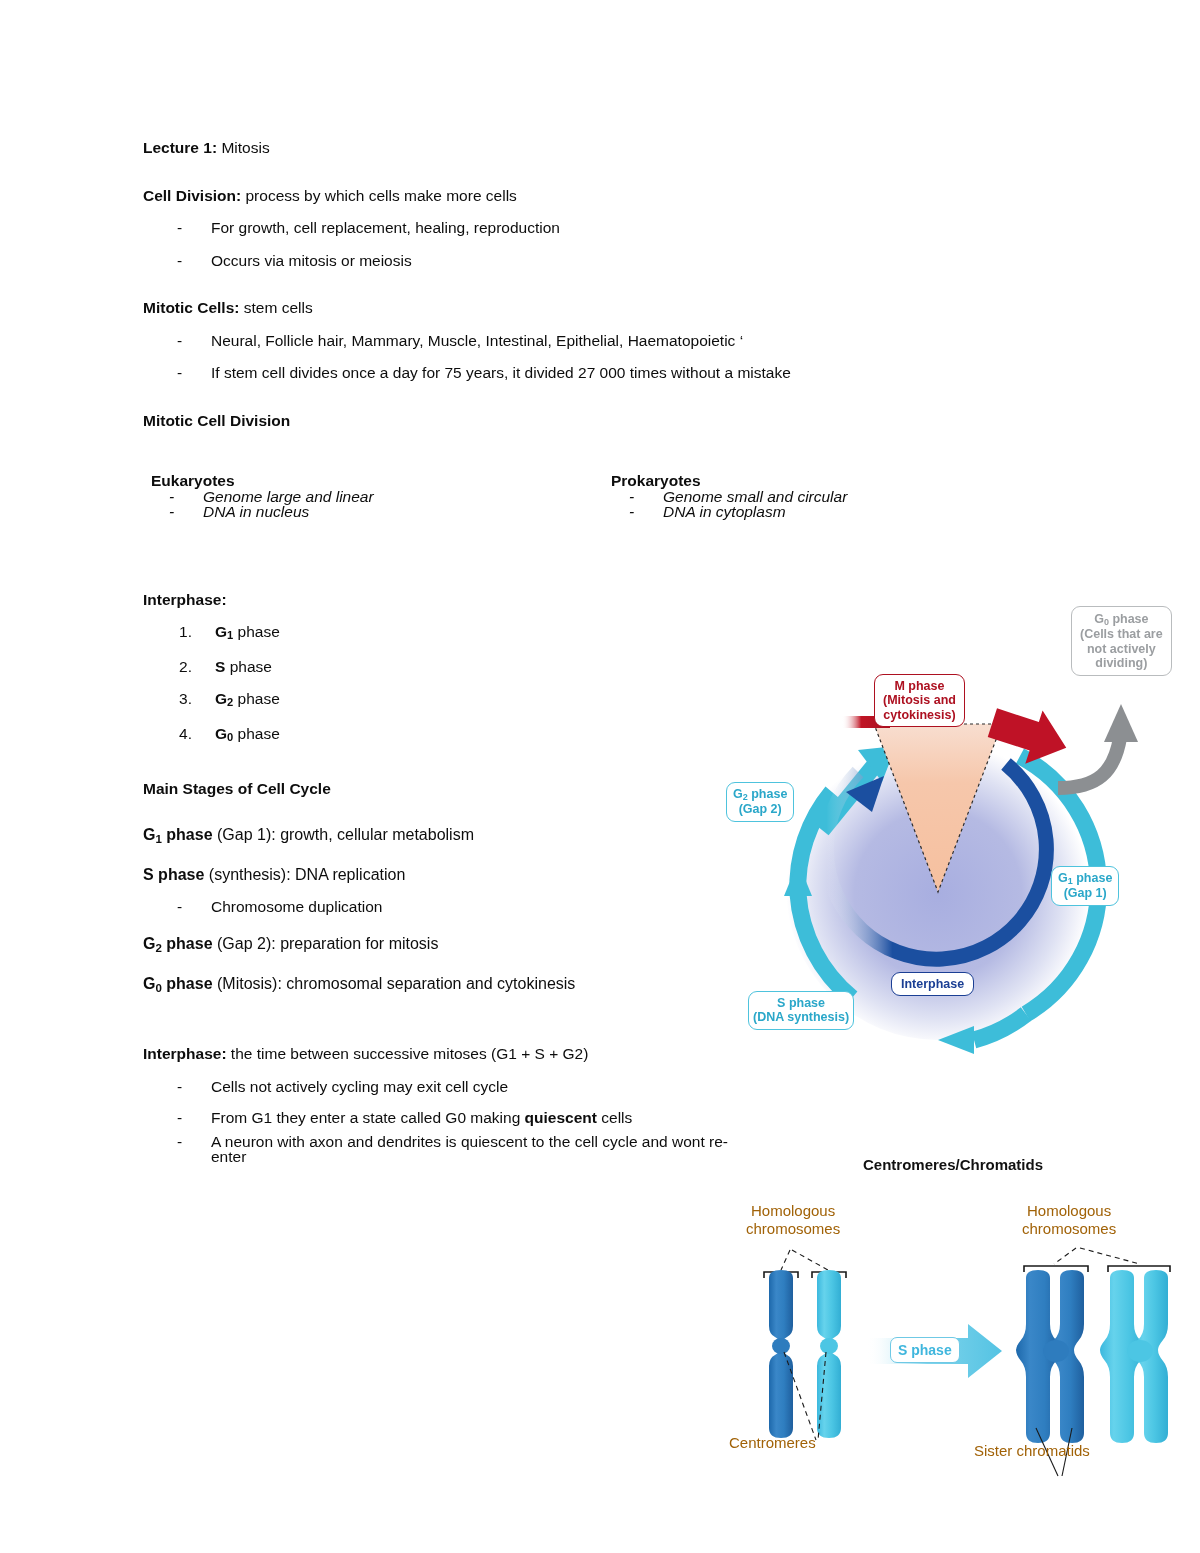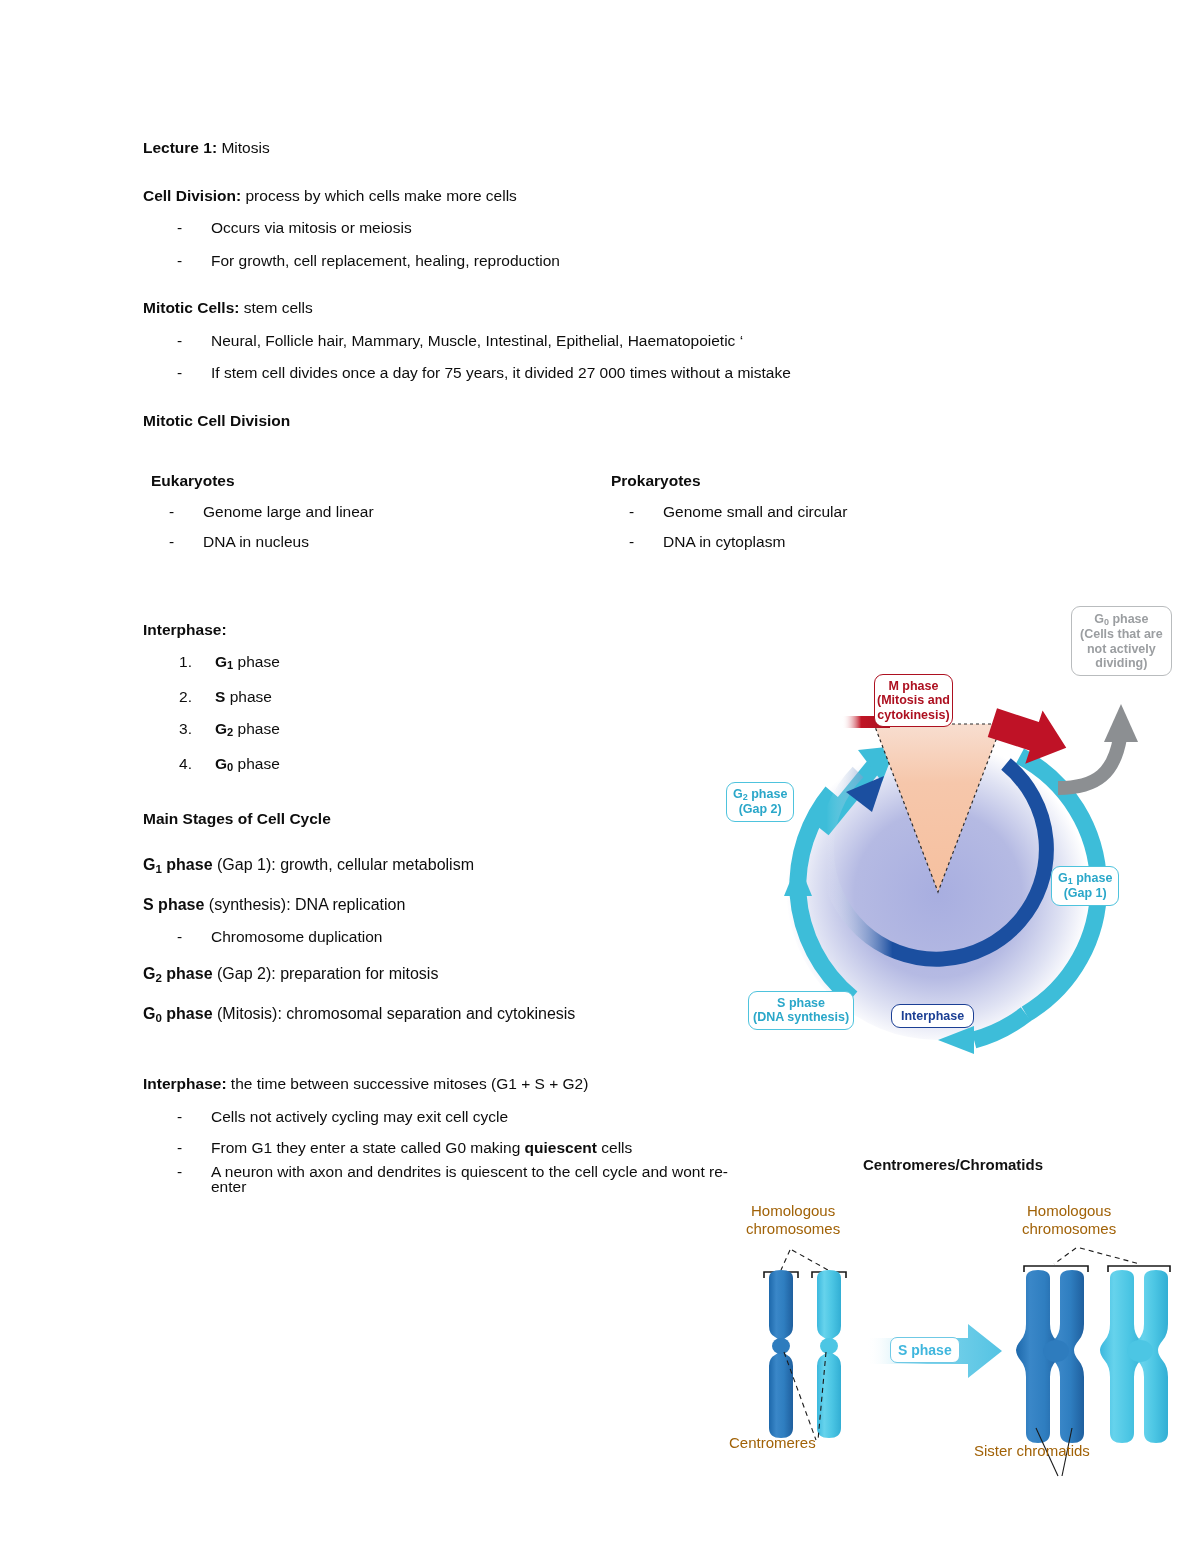--- a/index.html
+++ b/index.html
@@ -60,21 +60,21 @@
 
   sub { font-size:0.72em; vertical-align:-0.22em; font-weight:inherit; }
 
   .wrapli { line-height:1.70; }
 
   
   .two-col { display:flex; width:820px; margin-top:28px; }
   .col { width:460px; }
   .col.right { width:360px; }
   .col-head { font-size:15.5px; font-weight:bold; margin:17px 0 0 8px; line-height:1; }
-  .col ul.dash > li { margin-top:15px; }
+  .col ul.dash > li { margin-top:0;font-style:italic; }
 
   .stack-line { font-size:16px; line-height:1.0; margin-top:22px; }
 
   
   #cellcycle {
     position:absolute;
     left:706px; top:596px;
     width:494px; height:480px;
   }
   #cellcycle svg { display:block; }
@@ -94,21 +94,21 @@
     border:1.4px solid #b9bcbe;
     color:#9b9ea1;
     font-size:12.5px;
     padding:5px 8px;
   }
   .lbl-m {
     left:168px; top:78px;
     border:1.7px solid #ad1020;
     color:#ad1020;
     font-size:12.5px;
-    padding:4px 2px;
+    padding:4px 8px;
     z-index:6;
   }
   .lbl-g2 {
     left:20px; top:186px;
     border:1.5px solid #4ec3dd;
     color:#2aa7c9;
     font-size:12.5px;
     z-index:6;
   }
   .lbl-g1 {
@@ -126,21 +126,20 @@
     padding:4px 4px;
     z-index:6;
   }
   .lbl-inter {
     left:185px; top:376px;
     border:1.7px solid #1b3f94;
     color:#1b3f94;
     font-size:12.5px;
     padding:4px 9px;
     z-index:6;
-    margin-top:32px;
   }
 
   
   #centro {
     position:absolute;
     left:706px; top:1146px;
     width:494px; height:360px;
   }
   #centro-title {
     position:absolute;
@@ -187,22 +186,22 @@
   <p class="hl">
     <span class="b">Lecture 1:</span><span> Mitosis</span>
   </p>
 
   <div class="blank"></div>
 
   <p class="hl">
     <span class="b">Cell Division:</span><span> process by which cells make more cells</span>
   </p>
   <ul class="dash">
+    <li>For growth, cell replacement, healing, reproduction</li>
     <li>Occurs via mitosis or meiosis</li>
-    <li>For growth, cell replacement, healing, reproduction</li>
   </ul>
 
   <div class="blank"></div>
 
   <p class="hl">
     <span class="b">Mitotic Cells:</span><span> stem cells</span>
   </p>
   <ul class="dash">
     <li style="white-space:nowrap">Neural, Follicle hair, Mammary, Muscle, Intestinal, Epithelial, Haematopoietic ‘</li>
     <li style="white-space:nowrap">If stem cell divides once a day for 75 years, it divided 27 000 times without a mistake</li>

